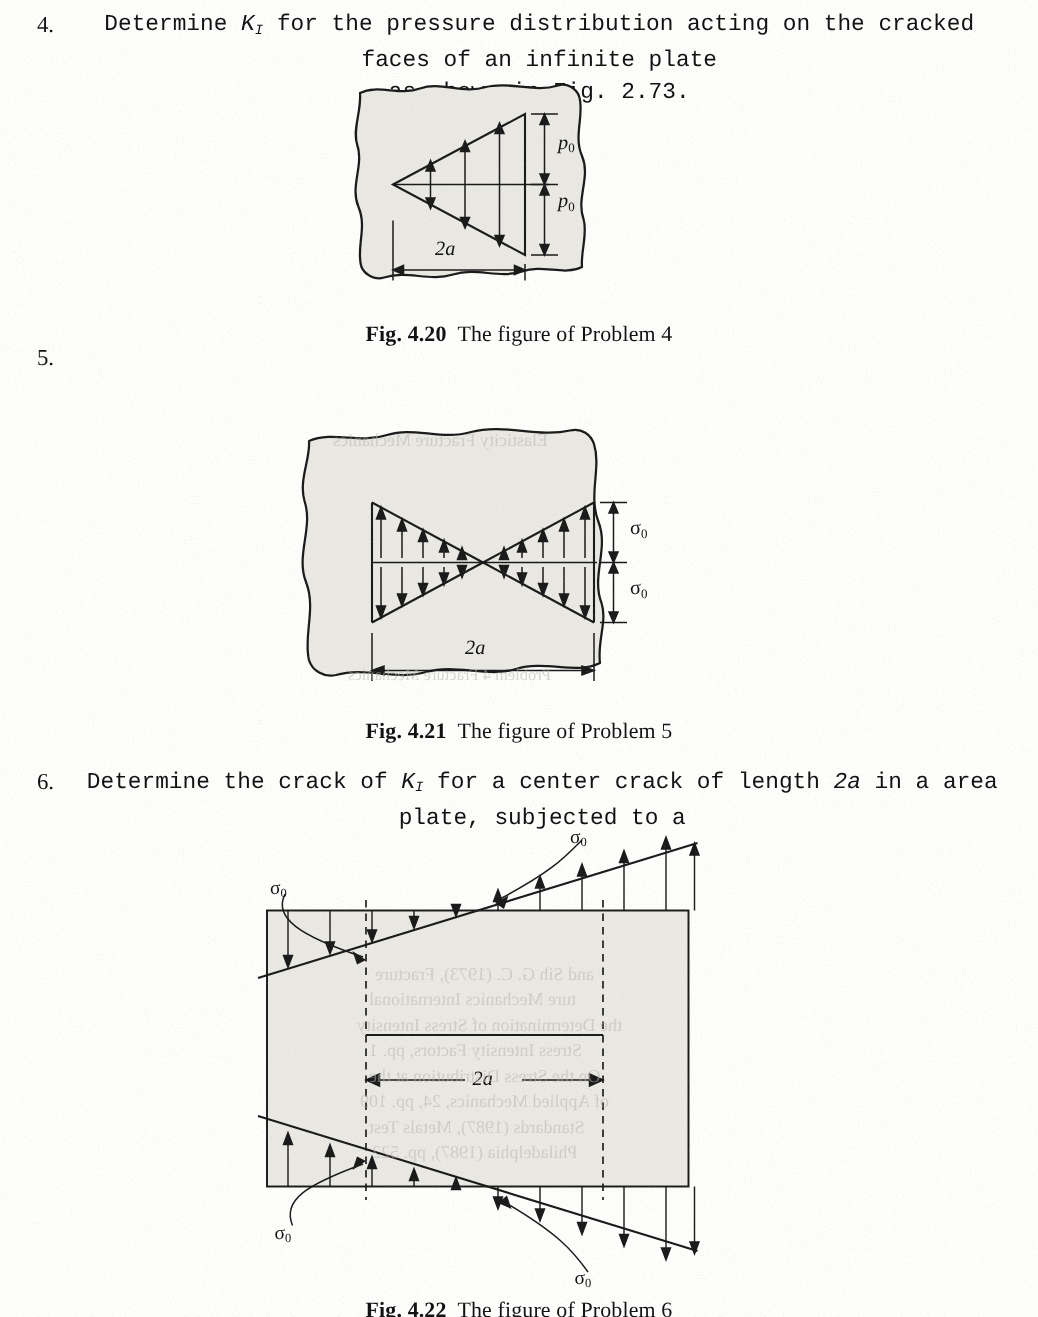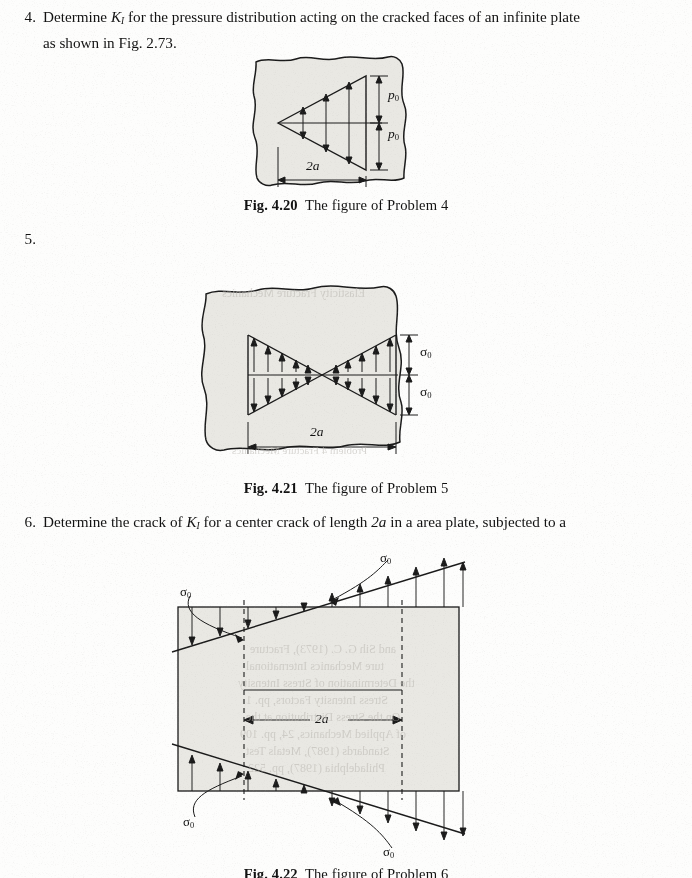--- a/index.html
+++ b/index.html
@@ -36,21 +36,22 @@
     width: 22px;
     flex: 0 0 22px;
     text-align: right;
     padding-right: 7px;
     font-size: 15.2px;
     line-height: 21px;
   }
   .p-body {
     font-size: 15.2px;
     line-height: 21px;
-    text-align: left;
+    text-align: center;
+    font-family: Liberation Mono, monospace;
   }
   .ital { font-style: italic; }
   sub.romI {
     font-size: 0.62em;
     font-style: italic;
     vertical-align: -0.25em;
   }
   sub.zero {
     font-size: 0.64em;
     vertical-align: -0.28em;
@@ -88,21 +89,21 @@
 <body>
 
 <div class="problem" style="left:14px; top:6px; width:662px;">
   <div class="p-num">4.</div>
   <div class="p-body">
     <span>Determine </span><span class="ital"><span>K</span><sub class="romI">I</sub></span><span> for the pressure distribution acting on the cracked faces of an infinite plate</span><br>
     <span>as shown in Fig. 2.73.</span>
   </div>
 </div>
 
-<div class="figure" style="left:248px; top:52px;">
+<div class="figure" style="left:232px; top:52px;">
   <svg width="172" height="140" viewBox="0 0 172 140">
 
     <path d="M8,10 C20,4 34,12 48,7 C62,2 76,11 92,6 C108,2 124,10 140,5
              C146,3 152,7 154,12
              C158,24 150,38 156,52 C162,66 152,80 157,94
              C160,104 155,116 156,126
              C144,132 130,124 116,129 C100,134 86,126 70,131 C54,136 40,128 24,133
              C18,135 11,131 9,126
              C5,114 13,100 7,86 C1,72 11,58 6,44
              C3,34 9,22 8,10 Z" fill="#e9e8e3" stroke="#1a1a1a" stroke-width="1.5" stroke-linejoin="round"></path>
@@ -154,21 +155,21 @@
     <i>p</i><sub class="zero">0</sub>
   </div>
   <div style="position:absolute; left:140px; top:74px; font-size:13.5px;">
     <i>p</i><sub class="zero">0</sub>
   </div>
   <div style="position:absolute; left:58px; top:106px; font-size:13.5px;">
     <i>2a</i>
   </div>
 </div>
 
-<div class="caption" style="top:197px;text-align:center;">
+<div class="caption" style="top:215px;text-align:center;">
   <b>Fig. 4.20</b>&nbsp;
   <span>The figure of Problem 4</span>
 </div>
 
 <div class="problem" style="left:14px; top:228px; width:662px;">
   <div class="p-num">5.</div>
   <div class="p-body">
     <br>
   </div>
 </div>

